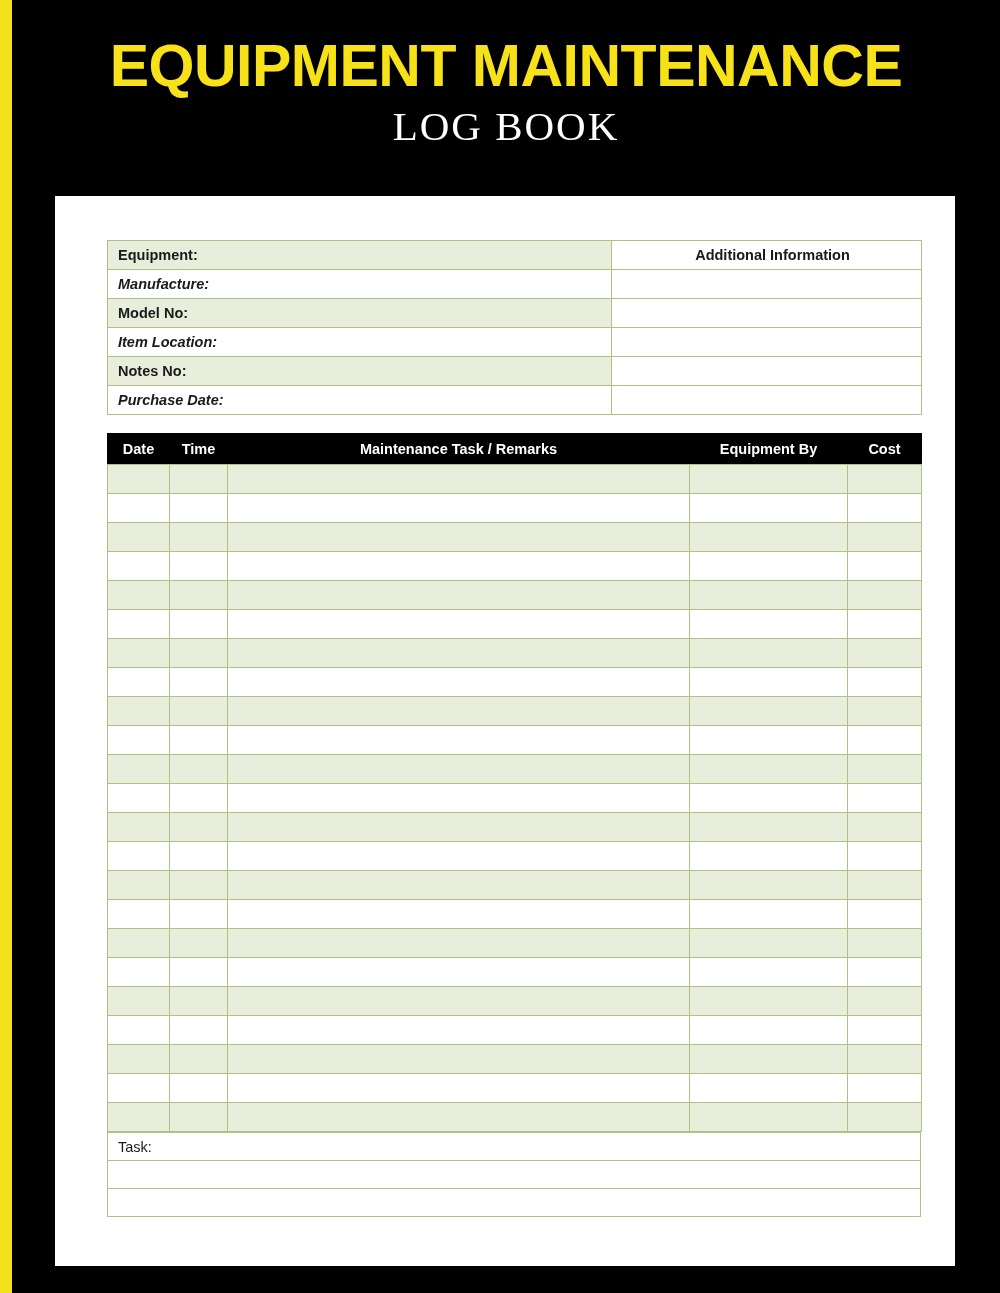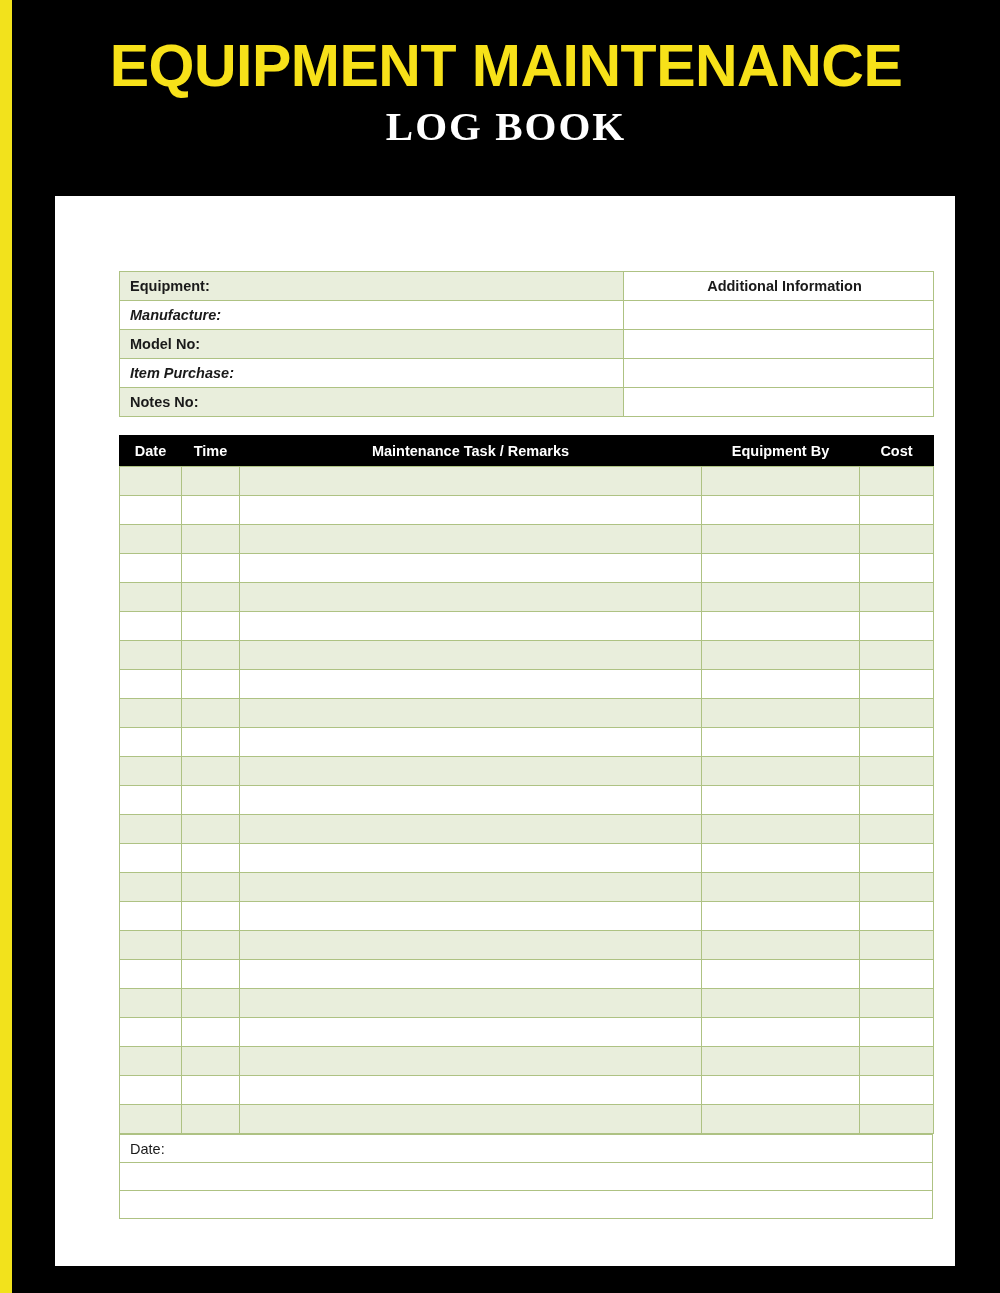--- a/index.html
+++ b/index.html
@@ -52,44 +52,43 @@
     font-size: 59px;
     line-height: 1.02;
     letter-spacing: -0.5px;
     white-space: nowrap;
     text-align: right;
     margin: 0;
   }
   #title-sub {
     color: #FFFFFF;
     font-family: "Liberation Serif", serif;
-    font-weight: bold;
+    font-weight: normal;
     font-size: 41px;
     letter-spacing: 2px;
     margin: 6px 0 0 0;
     white-space: nowrap;
     text-align: center;
   }
 
   
   #page {
     position: absolute;
     left: 55px;
     top: 196px;
     width: 900px;
     height: 1070px;
     background: #FFFFFF;
   }
 
   #content {
     position: absolute;
-    left: 64px;
+    left: 52px;
     top: 44px;
     width: 814px;
-    margin-top: 31px;
   }
 
   
   table.grid {
     border-collapse: collapse;
     width: 814px;
     table-layout: fixed;
   }
   table.grid td, table.grid th {
     border: 1px solid #AEC283;
@@ -174,25 +173,29 @@
             </tr>
             <tr class="plain">
               <td class="lbl">Manufacture:</td>
               <td class="val"></td>
             </tr>
             <tr class="shade">
               <td class="lbl">Model No:</td>
               <td class="val"></td>
             </tr>
             <tr class="plain">
-              <td class="lbl">Item Purchase:</td>
+              <td class="lbl">Item Location:</td>
               <td class="val"></td>
             </tr>
             <tr class="shade">
               <td class="lbl">Notes No:</td>
+              <td class="val"></td>
+            </tr>
+            <tr class="plain">
+              <td class="lbl">Purchase Date:</td>
               <td class="val"></td>
             </tr>
           </tbody>
       </table>
 
       <table class="grid" id="log-table">
         <colgroup>
             <col style="width: 62px;">
             <col style="width: 58px;">
             <col style="width: 462px;">
@@ -369,21 +372,21 @@
               <td></td>
               <td></td>
               <td></td>
             </tr>
           </tbody>
       </table>
 
       <table class="grid" id="notes-table">
         <tbody>
             <tr>
-              <td>Date:</td>
+              <td>Task:</td>
             </tr>
             <tr>
               <td></td>
             </tr>
             <tr>
               <td></td>
             </tr>
           </tbody>
       </table>
 

